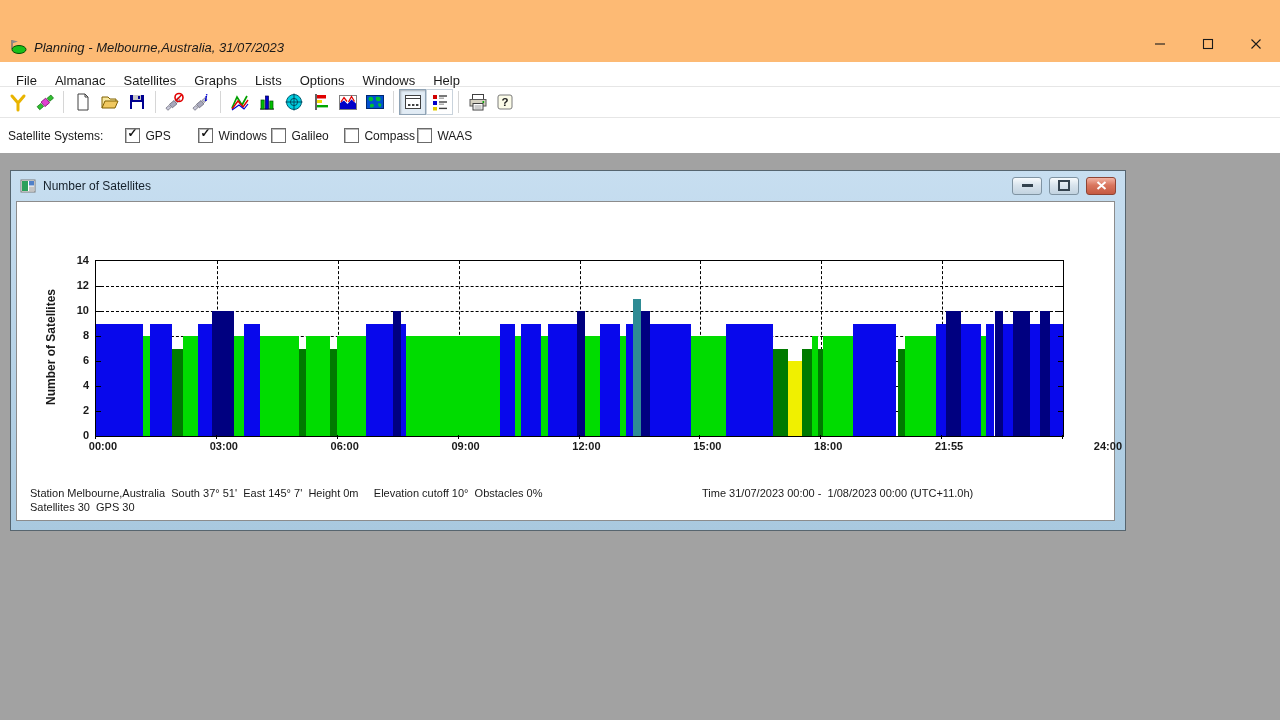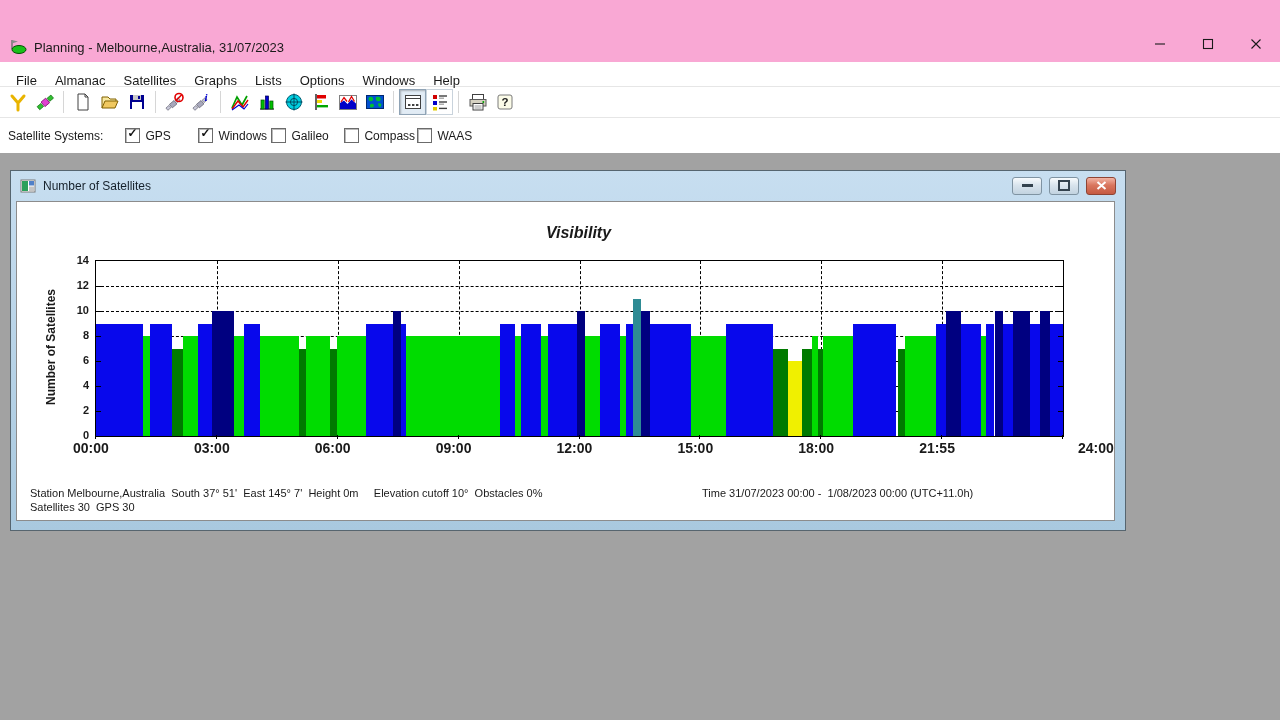--- a/index.html
+++ b/index.html
@@ -1,18 +1,18 @@
 <!DOCTYPE html>
 <html><head>
 <meta charset="utf-8">
 <style>
   html,body{margin:0;padding:0;background:#fff;}
   body{width:1280px;height:720px;overflow:hidden;font-family:"Liberation Sans",sans-serif;color:#1a1a1a;position:relative;}
   
-  .titlebar{position:relative;height:62px;background:#f9a8d4;}
+  .titlebar{position:relative;height:62px;background:#fdba74;font-style:italic;}
   .app-icon{position:absolute;left:9px;top:38px;width:18px;height:16px;}
   .title-text{position:absolute;left:34px;top:40px;font-size:13px;}
   .win-btns{position:absolute;right:0;top:28px;display:flex;}
   .win-btn{width:48px;height:32px;display:flex;align-items:center;justify-content:center;background:transparent;border:0;cursor:default;}
   .menubar{height:24px;display:flex;align-items:center;padding-left:7px;font-size:13px;background:#fff;}
   .menu-item{padding:2px 9px;margin-top:13px;}
   .toolbar{height:30px;display:flex;align-items:center;padding-left:4px;background:#fff;border-top:1px solid #e6e6e6;border-bottom:1px solid #e6e6e6;}
   .tb-btn{width:27px;height:26px;display:flex;align-items:center;justify-content:center;background:transparent;border:1px solid transparent;padding:0;}
   .tb-btn.pressed{border:1px solid #8fa3b5;background:#e2ecf5;box-shadow:inset 1px 1px 2px rgba(0,0,0,.25);}
   .tb-btn.outlined{border:1px solid #c9d3dc;}
@@ -36,21 +36,21 @@
   
   .chart-title{position:absolute;top:22px;left:78px;width:967px;text-align:center;font-size:16px;font-weight:bold;font-style:italic;}
   .plot{position:absolute;left:78px;top:58px;width:967px;height:175px;border:1px solid #000;background:#fff;}
   .grid-v{position:absolute;top:0;bottom:0;width:0;border-left:1px dashed #000;}
   .grid-h{position:absolute;left:0;right:0;height:0;border-top:1px dashed #000;}
   .bar{position:absolute;bottom:0;}
   .ytick{position:absolute;width:5px;height:1px;background:#000;}
   .tick-left{left:0;}  .tick-right{right:0;}
   .ylabel{position:absolute;left:34px;top:145px;transform:translate(-50%,-50%) rotate(-90deg);white-space:nowrap;font-size:12px;font-weight:bold;}
   .y-tick-label{position:absolute;left:38px;width:34px;text-align:right;font-size:11px;font-weight:bold;}
-  .x-tick-label{position:absolute;top:238px;width:44px;text-align:left;font-size:14px;font-weight:bold;}
+  .x-tick-label{position:absolute;top:238px;width:44px;text-align:right;font-size:11px;font-weight:bold;}
   .x-tick-mark{position:absolute;top:233px;width:1px;height:4px;background:#000;}
   .footer-line1{position:absolute;left:13px;top:285px;font-size:11px;white-space:pre;}
   .footer-time{position:absolute;left:685px;top:285px;font-size:11px;white-space:pre;}
   .footer-line2{position:absolute;left:13px;top:299px;font-size:11px;white-space:pre;}
 </style>
 <title>Planning - Melbourne,Australia, 31/07/2023</title></head>
 <body>
 
 <div class="titlebar">
   <svg class="app-icon" viewBox="0 0 18 16">
@@ -280,21 +280,20 @@
             <span class="restore-glyph"></span>
           </button>
         <button class="cap-btn close">
           <svg width="11" height="9" viewBox="0 0 11 9">
               <path d="M1.5 1 L9.5 8 M9.5 1 L1.5 8" stroke="#fff" stroke-width="2"></path>
             </svg>
         </button>
       </div>
     </div>
     <div class="child-content" id="chart-content">
-      <div class="chart-title">Visibility</div>
       <div class="ylabel">Number of Satellites</div>
       <div class="plot" id="plot-area">
           <div class="grid-v" style="left: 120.875px;"></div>
           <div class="grid-v" style="left: 241.75px;"></div>
           <div class="grid-v" style="left: 362.625px;"></div>
           <div class="grid-v" style="left: 483.5px;"></div>
           <div class="grid-v" style="left: 604.375px;"></div>
           <div class="grid-v" style="left: 725.25px;"></div>
           <div class="grid-v" style="left: 846.125px;"></div>
           <div class="grid-h" style="top: 150px;"></div>

